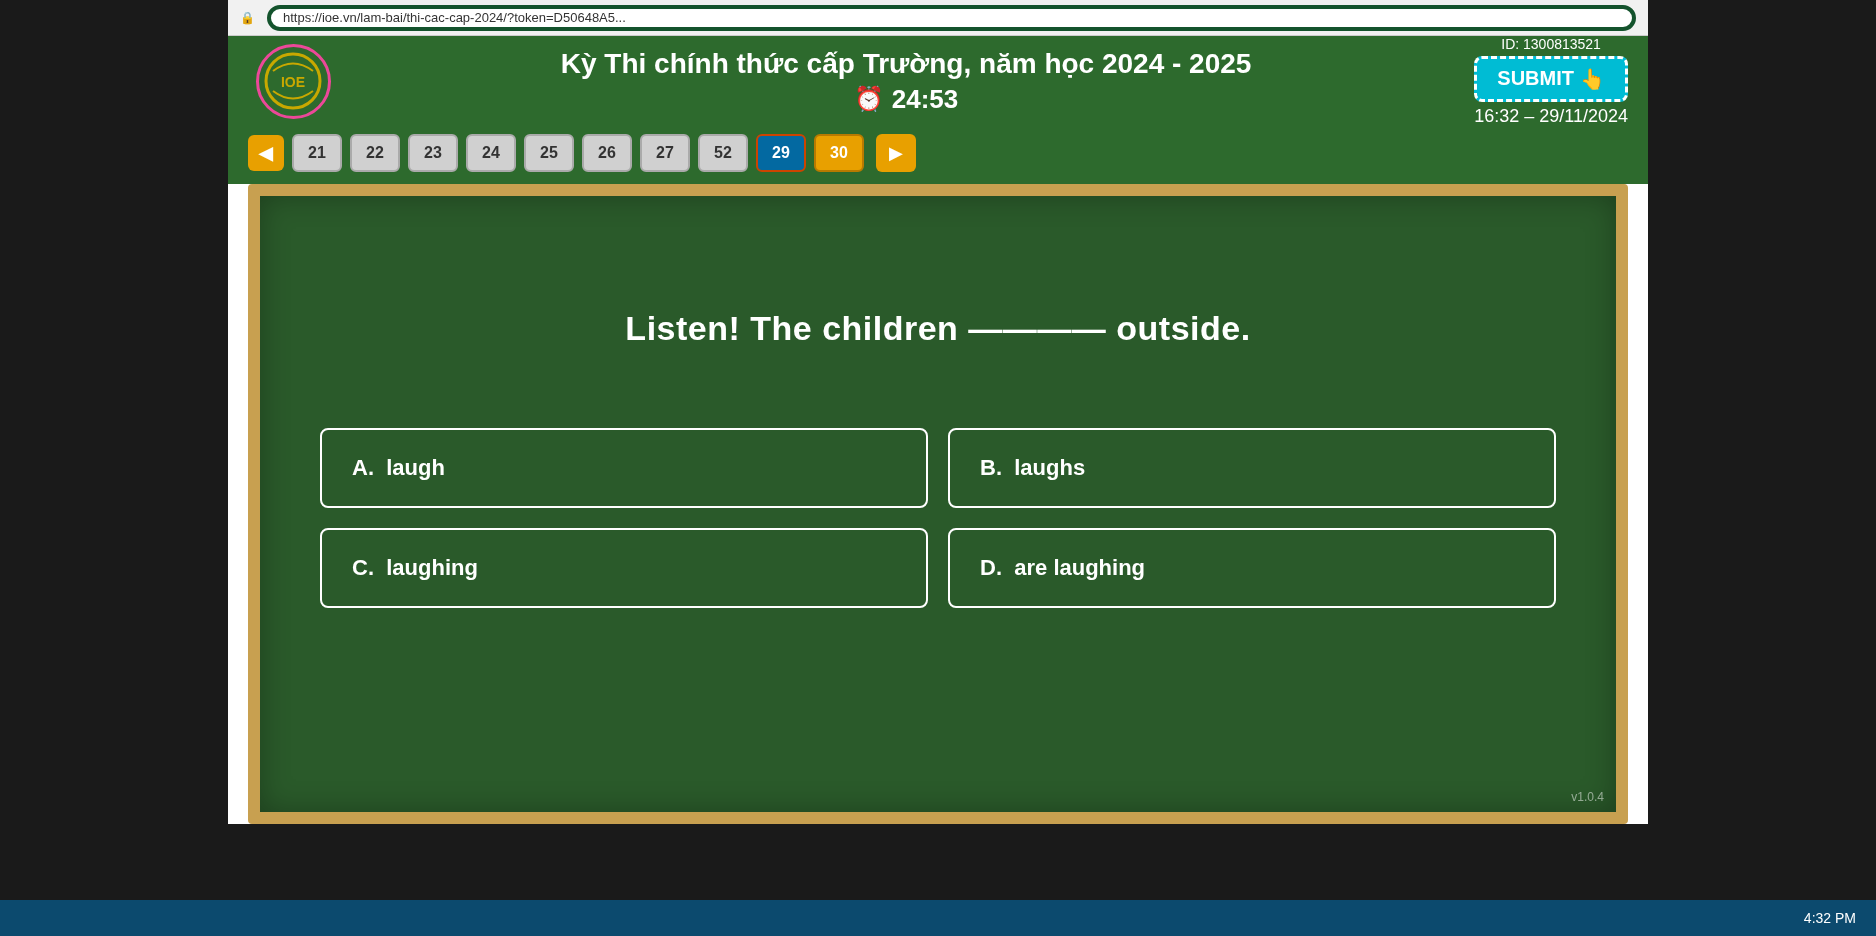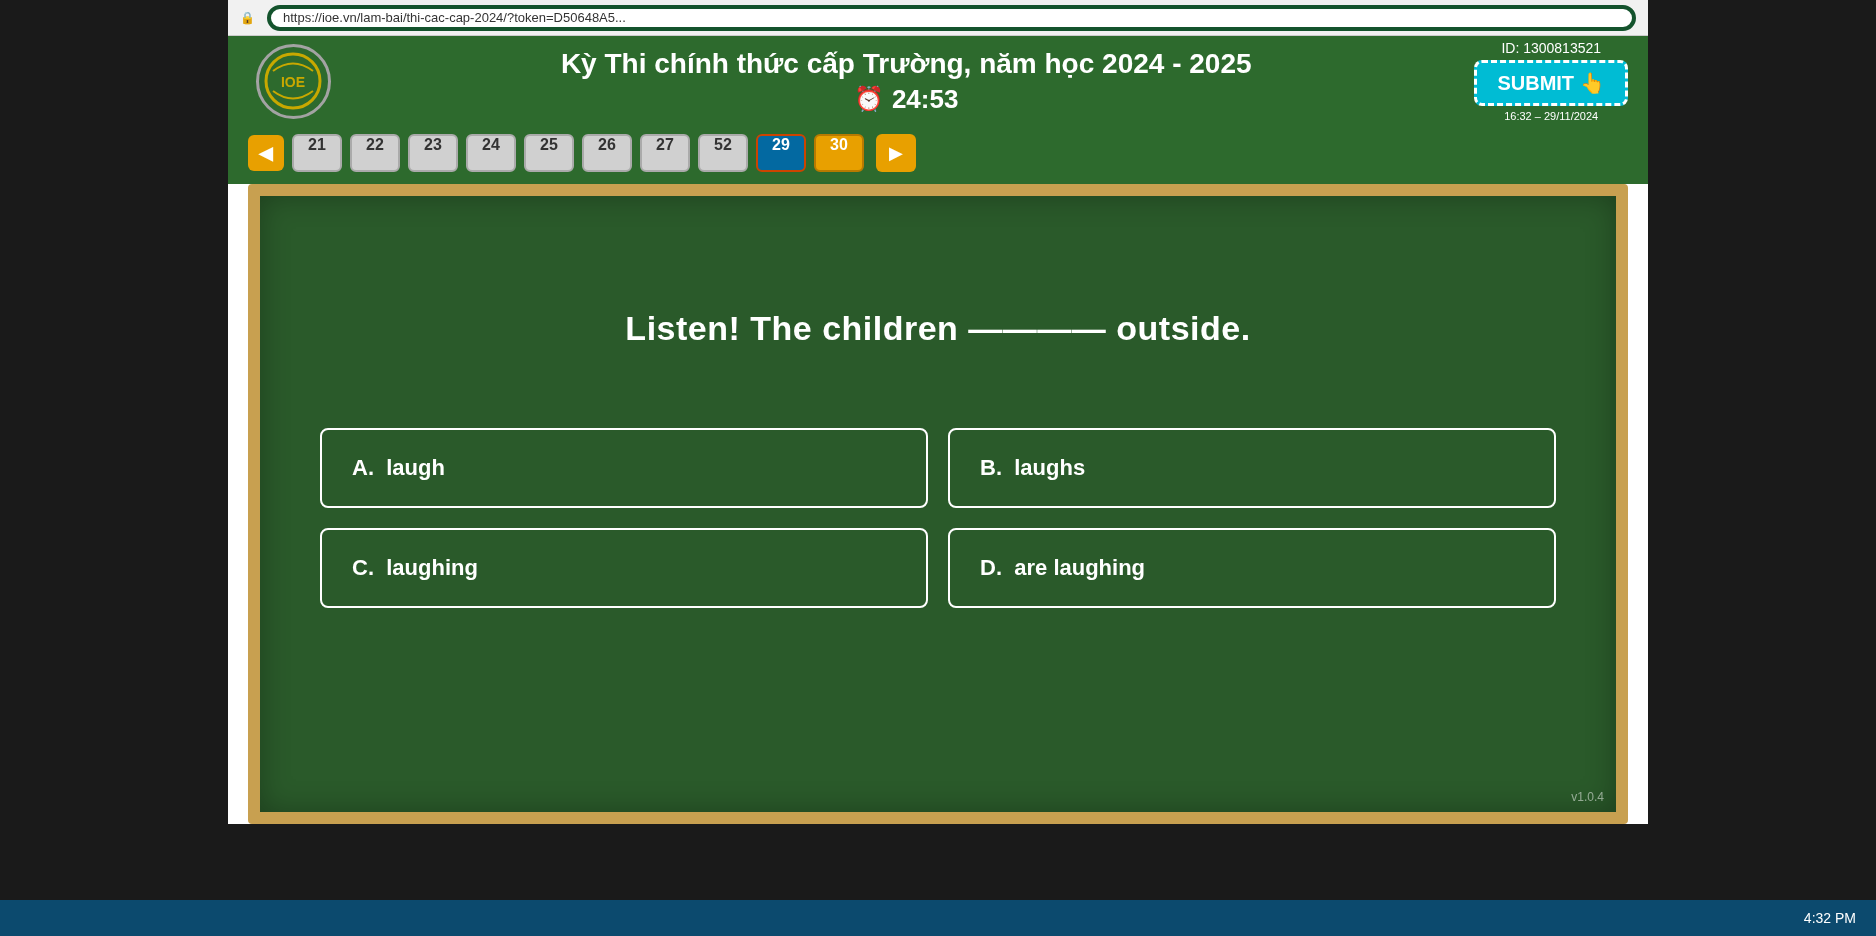--- a/index.html
+++ b/index.html
@@ -54,21 +54,21 @@
     .logo-area {
       width: 90px;
       height: 80px;
       display: flex;
       align-items: center;
       justify-content: center;
     }
     .logo-circle {
       width: 75px;
       height: 75px;
-      border: 3px solid #a3a3a3;
+      border: 3px solid #ec4899;
       border-radius: 50%;
       background: #2d6a2d;
       display: flex;
       align-items: center;
       justify-content: center;
       color: #c8a800;
       font-size: 18px;
       font-weight: bold;
     }
 
@@ -115,21 +115,21 @@
       padding: 8px 20px;
       font-size: 20px;
       font-weight: bold;
       cursor: pointer;
       display: flex;
       align-items: center;
       gap: 6px;
     }
     .datetime-text {
       color: white;
-      font-size: 11px;
+      font-size: 18px;
     }
 
     
     .nav-bar {
       background: #2d6a2d;
       padding: 8px 20px 12px;
       display: flex;
       align-items: center;
       gap: 8px;
       flex-wrap: nowrap;
@@ -148,21 +148,21 @@
       font-size: 18px;
       font-weight: bold;
     }
     .nav-btn {
       background: #d0d0d0;
       border: 2px solid #aaa;
       border-radius: 6px;
       width: 50px;
       height: 38px;
       display: flex;
-      align-items: flex-start;
+      align-items: center;
       justify-content: center;
       cursor: pointer;
       font-size: 16px;
       font-weight: bold;
       color: #333;
     }
     .nav-btn.active {
       background: #0369a1;
       color: white;
       border-color: #cc4400;

